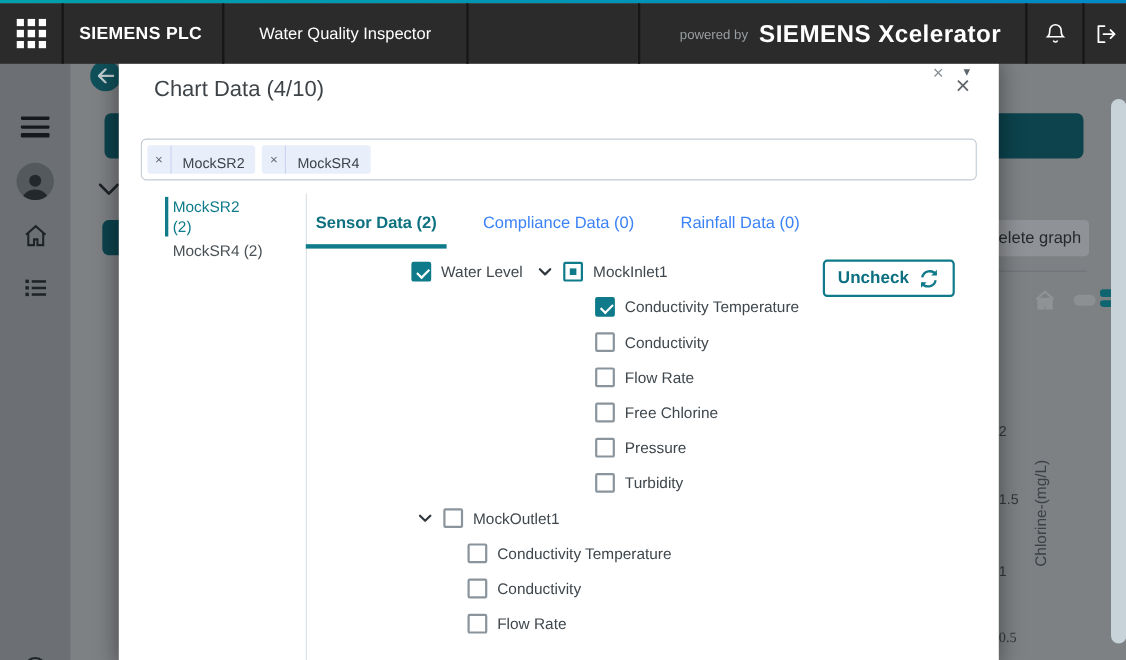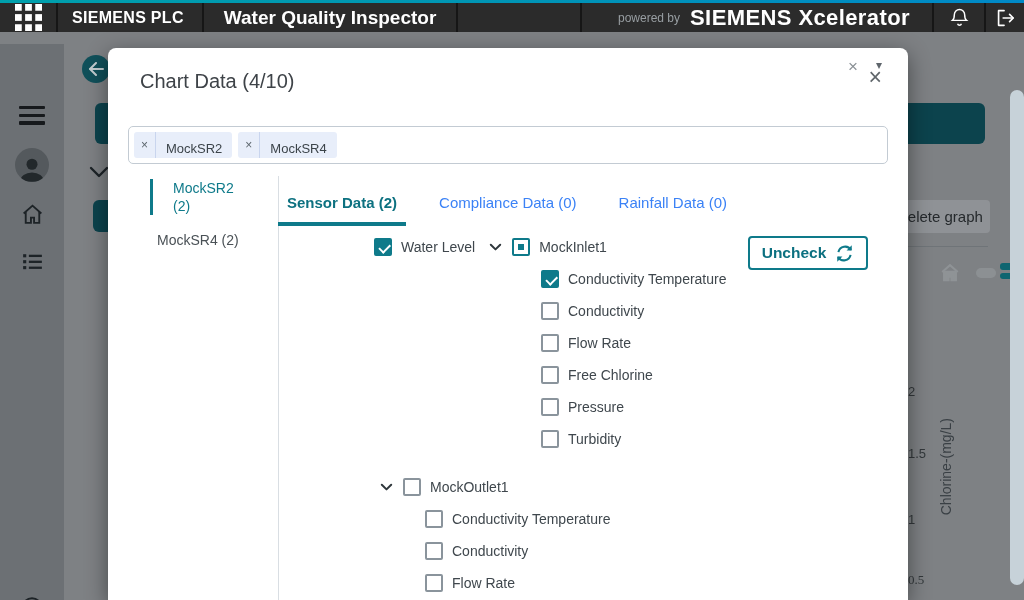--- a/index.html
+++ b/index.html
@@ -3,26 +3,26 @@
 <meta charset="utf-8">
 <style>
   * { margin:0; padding:0; box-sizing:border-box; }
   html,body { width:1024px; height:600px; overflow:hidden; }
   body { font-family:"Liberation Sans", sans-serif; }
   #screen { position:relative; width:1024px; height:600px; overflow:hidden; background:#7e8184; }
 
   
   .topbar { position:absolute; left:0; top:0; width:1024px; height:44px; z-index:30; }
   .tb-accent { height:3px; width:100%; background:linear-gradient(90deg,#00a0ac 0%,#0096b4 45%,#0089c8 100%); }
-  .tb { display:flex; align-items:stretch; height:29px; background:#2b2b2b; }
+  .tb { display:flex; align-items:stretch; height:55px; background:#2b2b2b; }
   .tb-d { width:2px; background:#161616; }
   .tb-grid { width:56px; display:flex; align-items:center; justify-content:center; background:none; border:none; cursor:pointer; }
   .tb-sec { display:flex; align-items:center; color:#fff; }
   .tb-brand { padding:0 18px 0 14px; font-size:16px; font-weight:700; letter-spacing:.3px; }
-  .tb-title { padding:0 20px; font-size:19px; font-weight:700; }
+  .tb-title { padding:0 32px; font-size:15px; font-weight:400; }
   .tb-spacer { flex:1; }
   .tb-powered { padding:0 22px 0 36px; gap:10px; }
   .powered-by { font-size:12px; color:#989ea2; }
   .powered-brand { font-size:22px; font-weight:800; letter-spacing:.4px; color:#fff; }
   .tb-icon-btn { width:50px; display:flex; align-items:center; justify-content:center; background:none; border:none; cursor:pointer; }
   .tb-icon-btn.logout { width:38px; }
 
   
   .page { position:absolute; inset:0; z-index:1; }
   .sidebar { position:absolute; left:0; top:44px; width:64px; height:556px; background:#6c7074; }
@@ -60,35 +60,35 @@
 
   .sel { position:absolute; left:20px; top:78px; width:760px; height:38px; border:1px solid #c3cbd3; border-radius:5px; display:flex; align-items:center; padding:0 84px 0 5px; gap:6px; cursor:text; }
   .tag { display:flex; align-items:stretch; height:26px; background:#e8eefa; border-radius:3px; font-size:13px; color:#3c444a; overflow:hidden; }
   .tag-x { display:flex; align-items:center; justify-content:center; width:22px; border-right:1px solid #c9d5ee; color:#5c666d; font-size:12px; cursor:pointer; }
   .tag-label { display:flex; align-items:center; padding:16px 10px; }
   .sel-clear { position:absolute; right:50px; top:9px; background:none; border:none; font-size:17px; color:#8b9196; cursor:pointer; }
   .sel-caret { position:absolute; right:26px; top:10px; background:none; border:none; font-size:12px; color:#5f666c; cursor:pointer; }
 
   .src-panel { position:absolute; left:49px; top:131px; width:110px; }
   .src-item { font-size:14px; color:#4a5156; line-height:18px; margin-bottom:14px; width:86px; cursor:pointer; }
-  .src-item.selected { color:#0e7a8a; border-left:3px solid #0e7a8a; padding-left:20px; margin-left:-7px; margin-bottom:16px; }
+  .src-item.selected { color:#0e7a8a; border-left:3px solid #0e7a8a; padding-left:4px; margin-left:-7px; margin-bottom:4px; }
   .vdiv { position:absolute; left:170px; top:128px; bottom:0; width:1px; background:#d9dee3; }
 
   .tabs { position:absolute; left:170px; top:140px; display:flex; }
   .tab { background:none; border:none; border-bottom:4px solid transparent; padding:6px 9px 11px; margin-right:24px; font-size:15px; color:#3b82f6; font-family:"Liberation Sans",sans-serif; cursor:pointer; }
   .tab.active { color:#0d7180; font-weight:700; border-bottom-color:#0e7a8a; }
 
   .uncheck-btn { position:absolute; left:640px; top:188px; width:120px; height:34px; background:#fff; border:2px solid #0e7a8a; border-radius:4px; color:#0c7080; font-size:15.5px; font-weight:700; font-family:"Liberation Sans",sans-serif; display:flex; align-items:center; justify-content:center; gap:9px; cursor:pointer; }
 
   .tree { position:absolute; left:0; top:183px; right:0; bottom:0; overflow:hidden; }
   .trow { height:32px; display:flex; align-items:center; }
   .trow.tank { padding-left:222px; }
   .trow.wl { padding-left:266px; }
   .trow.inlet-child { padding-left:433px; }
-  .trow.outlet { padding-left:272px;margin-top:16px; }
+  .trow.outlet { padding-left:272px; }
   .trow.outlet-child { padding-left:317px; }
   .chev { width:14px; margin-right:9px; display:flex; align-items:center; cursor:pointer; }
   .chev.gap { margin-left:14px; }
   .cb { position:relative; width:18px; height:18px; border:2px solid #8a949c; border-radius:2px; background:#fff; margin-right:9px; flex:0 0 auto; cursor:pointer; }
   .cb.checked { background:#0e7a8a; border-color:#0e7a8a; }
   .cb.checked::after { content:""; position:absolute; left:2.5px; top:3.5px; width:9px; height:4.5px; border-left:2.2px solid #fff; border-bottom:2.2px solid #fff; transform:rotate(-45deg); }
   .cb.ind { border-color:#0e7a8a; }
   .cb.ind::after { content:""; position:absolute; left:4px; top:4px; width:6px; height:6px; background:#0e7a8a; }
   .cb-label { font-size:14px; color:#3f474d; cursor:pointer; }
 </style>

